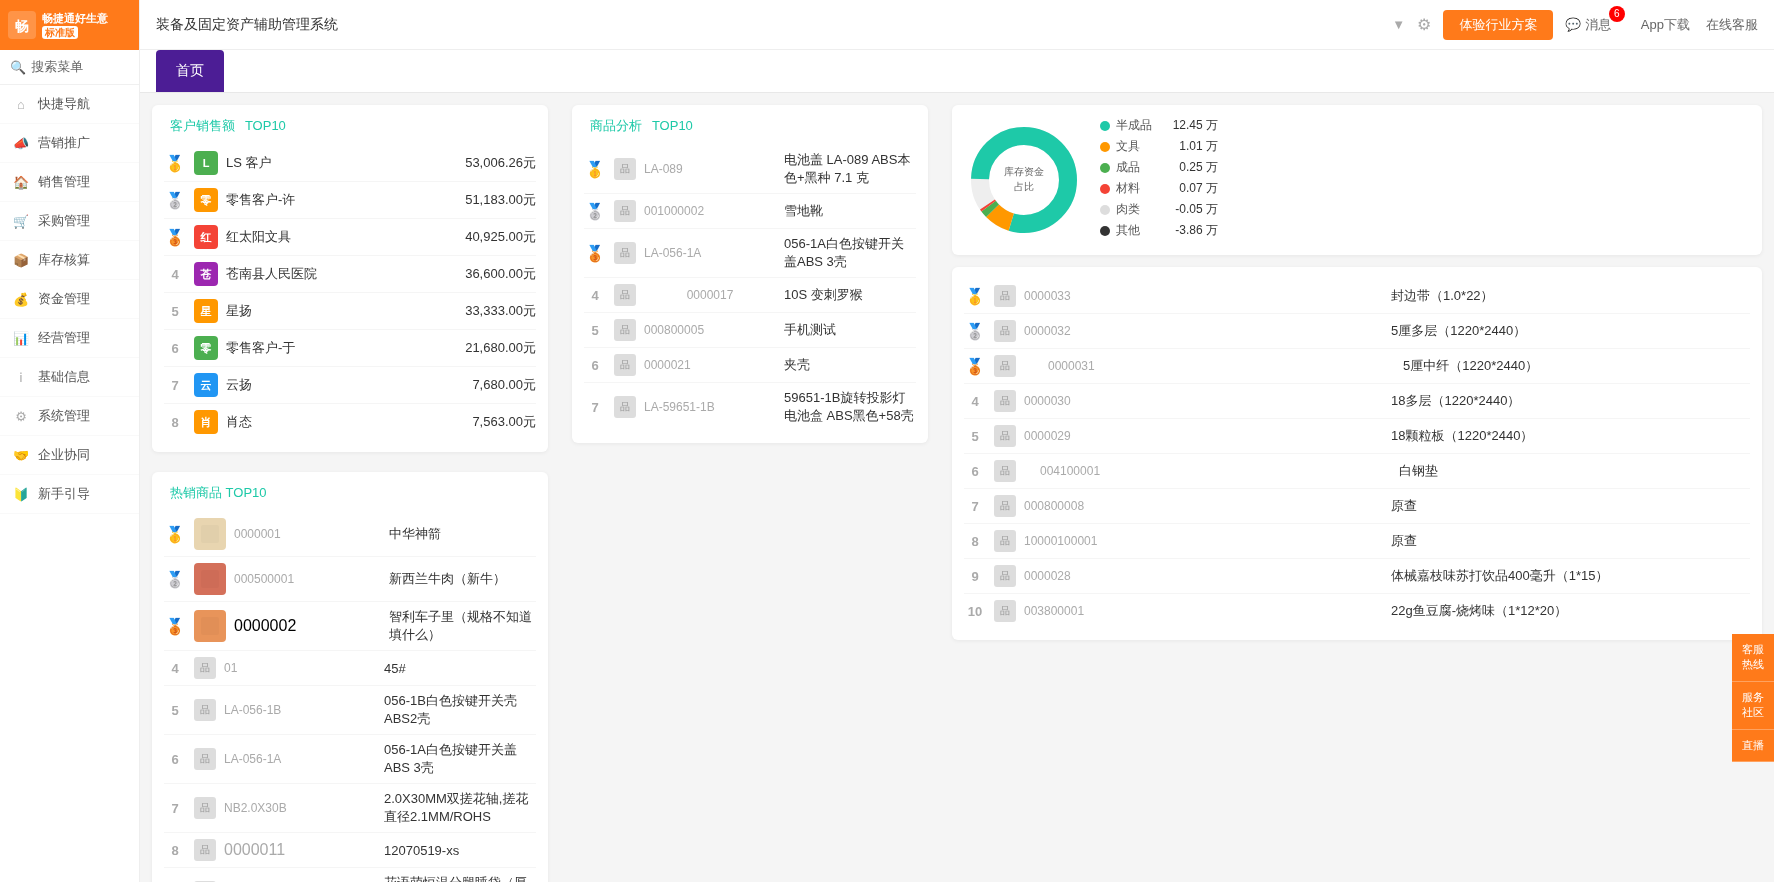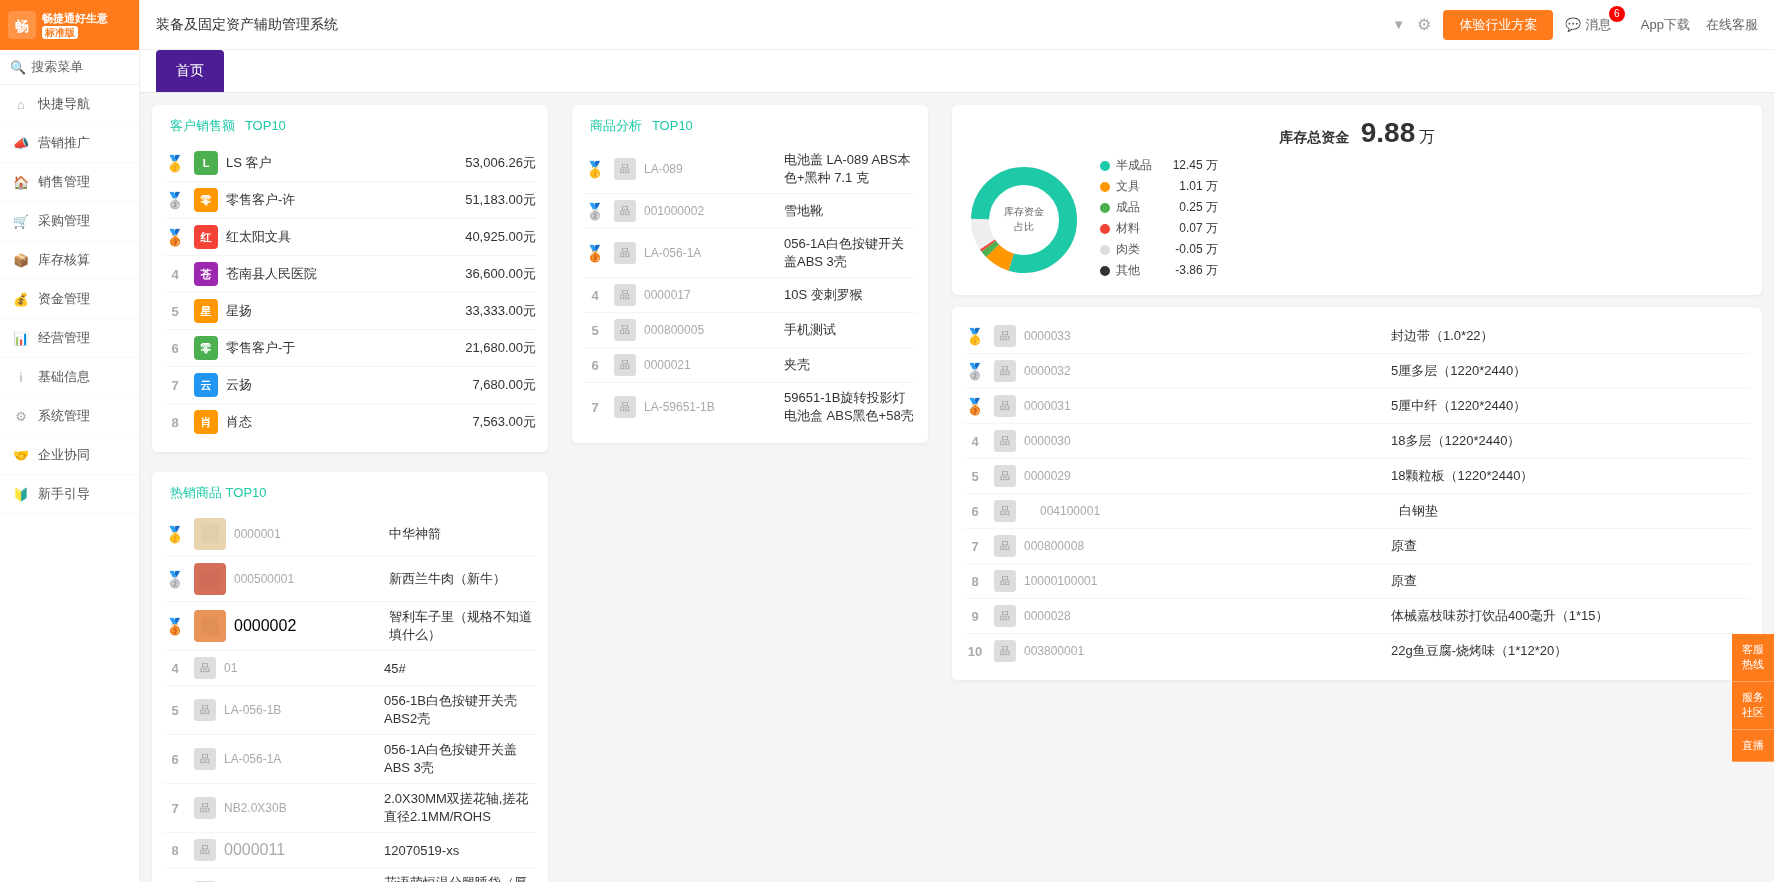--- a/index.html
+++ b/index.html
@@ -331,21 +331,21 @@
   </li>
             <li class="rank-item">
     <span class="rank-num"><span style="color:#cd7f32;font-size:16px;">🥉</span></span>
     <div class="gray-icon">品</div>
     <span class="rank-name" style="color:#aaa;min-width:80px;font-size:12px;">LA-056-1A</span>
     <span class="rank-name">056-1A白色按键开关盖ABS 3壳</span>
   </li>
             <li class="rank-item">
     <span class="rank-num">4</span>
     <div class="gray-icon">品</div>
-    <span class="rank-name" style="color:#aaa;min-width:80px;font-size:12px;">0000017</span>
+    <span class="rank-name" style="color:#aaa;min-width:80px;font-size:12px;text-align:center;">0000017</span>
     <span class="rank-name">10S 变刺罗猴</span>
   </li>
             <li class="rank-item">
     <span class="rank-num">5</span>
     <div class="gray-icon">品</div>
     <span class="rank-name" style="color:#aaa;min-width:80px;font-size:12px;">000800005</span>
     <span class="rank-name">手机测试</span>
   </li>
             <li class="rank-item">
     <span class="rank-num">6</span>
@@ -359,25 +359,20 @@
     <span class="rank-name" style="color:#aaa;min-width:80px;font-size:12px;">LA-59651-1B</span>
     <span class="rank-name">59651-1B旋转投影灯电池盒 ABS黑色+58壳</span>
   </li>
           </ul>
       </div>
     </div>
 
     <div class="right-panel">
 
       <div class="card">
-        <div class="stock-total">
-          <span class="label">库存总资金</span>
-          <span class="value" style="font-size:28px;font-weight:bold;color:#333;margin-left:8px;">9.88</span>
-          <span class="unit">万</span>
-        </div>
         <div class="donut-container">
           <svg class="donut-svg" width="120" height="120" viewBox="0 0 120 120">
 
             <circle cx="60" cy="60" r="44" fill="none" stroke="#eee" stroke-width="18"></circle>
 
             <circle cx="60" cy="60" r="44" fill="none" stroke="#1ec9a8" stroke-width="18" stroke-dasharray="220 57" stroke-dashoffset="69" transform="rotate(-90 60 60)"></circle>
 
             <circle cx="60" cy="60" r="44" fill="none" stroke="#ff9800" stroke-width="18" stroke-dasharray="22 255" stroke-dashoffset="-151" transform="rotate(-90 60 60)"></circle>
 
             <circle cx="60" cy="60" r="44" fill="none" stroke="#4caf50" stroke-width="18" stroke-dasharray="6 271" stroke-dashoffset="-173" transform="rotate(-90 60 60)"></circle>
@@ -432,21 +427,21 @@
   </li>
             <li class="rank-item">
     <span class="rank-num"><span style="color:#aaa;font-size:16px;">🥈</span></span>
     <div class="gray-icon">品</div>
     <span class="rank-name" style="color:#aaa;min-width:80px;font-size:12px;">0000032</span>
     <span class="rank-name">5厘多层（1220*2440）</span>
   </li>
             <li class="rank-item">
     <span class="rank-num"><span style="color:#cd7f32;font-size:16px;">🥉</span></span>
     <div class="gray-icon">品</div>
-    <span class="rank-name" style="color:#aaa;min-width:80px;font-size:12px;">0000031</span>
+    <span class="rank-name" style="color:#aaa;min-width:80px;font-size:12px;margin-left:24px;">0000031</span>
     <span class="rank-name">5厘中纤（1220*2440）</span>
   </li>
             <li class="rank-item">
     <span class="rank-num">4</span>
     <div class="gray-icon">品</div>
     <span class="rank-name" style="color:#aaa;min-width:80px;font-size:12px;">0000030</span>
     <span class="rank-name">18多层（1220*2440）</span>
   </li>
             <li class="rank-item">
     <span class="rank-num">5</span>

